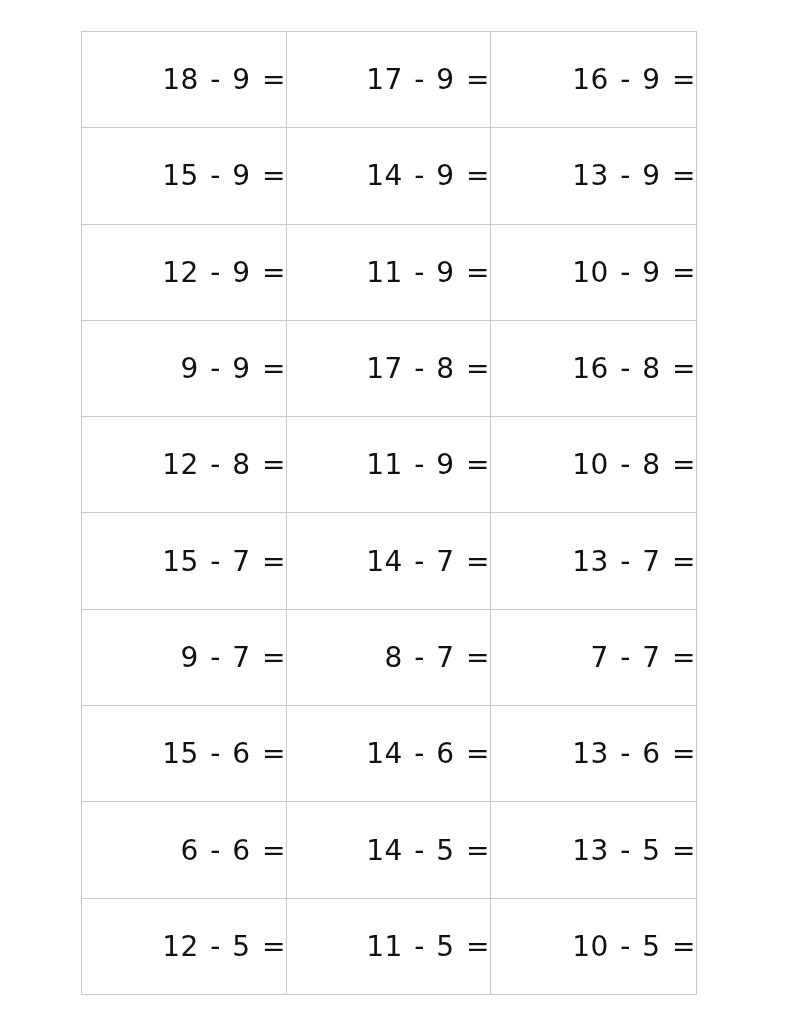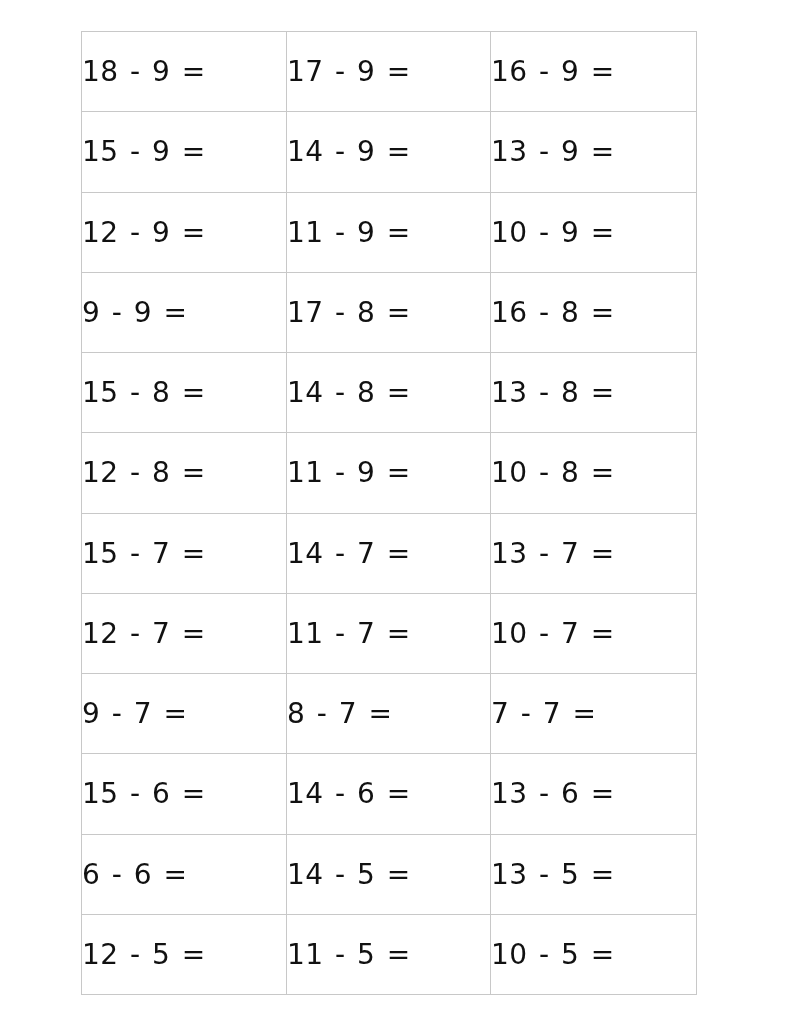--- a/index.html
+++ b/index.html
@@ -7,21 +7,21 @@
   .sheet {
     position: absolute; left: 81px; top: 31px;
     width: 615px; height: 964px;
     border-collapse: collapse;
     table-layout: fixed;
   }
   .sheet td {
     border: 1px solid #c8c8c8;
     height: 63.2px;
     padding: 0;
-    text-align: left;
+    text-align: right;
     vertical-align: middle;
     font-family: "DejaVu Sans", sans-serif;
     font-size: 28px;
     color: #111111;
     letter-spacing: 0.5px;
     word-spacing: 2px;
   }
   .sheet col.c1 { width: 205px; }
   .sheet col.c2 { width: 204px; }
   .sheet col.c3 { width: 206px; }
@@ -50,38 +50,28 @@
         <td>12 - 9 =</td>
         <td>11 - 9 =</td>
         <td>10 - 9 =</td>
       </tr>
       <tr>
         <td>9 - 9 =</td>
         <td>17 - 8 =</td>
         <td>16 - 8 =</td>
       </tr>
       <tr>
-        <td>15 - 8 =</td>
-        <td>14 - 8 =</td>
-        <td>13 - 8 =</td>
-      </tr>
-      <tr>
         <td>12 - 8 =</td>
         <td>11 - 9 =</td>
         <td>10 - 8 =</td>
       </tr>
       <tr>
         <td>15 - 7 =</td>
         <td>14 - 7 =</td>
         <td>13 - 7 =</td>
-      </tr>
-      <tr>
-        <td>12 - 7 =</td>
-        <td>11 - 7 =</td>
-        <td>10 - 7 =</td>
       </tr>
       <tr>
         <td>9 - 7 =</td>
         <td>8 - 7 =</td>
         <td>7 - 7 =</td>
       </tr>
       <tr>
         <td>15 - 6 =</td>
         <td>14 - 6 =</td>
         <td>13 - 6 =</td>

